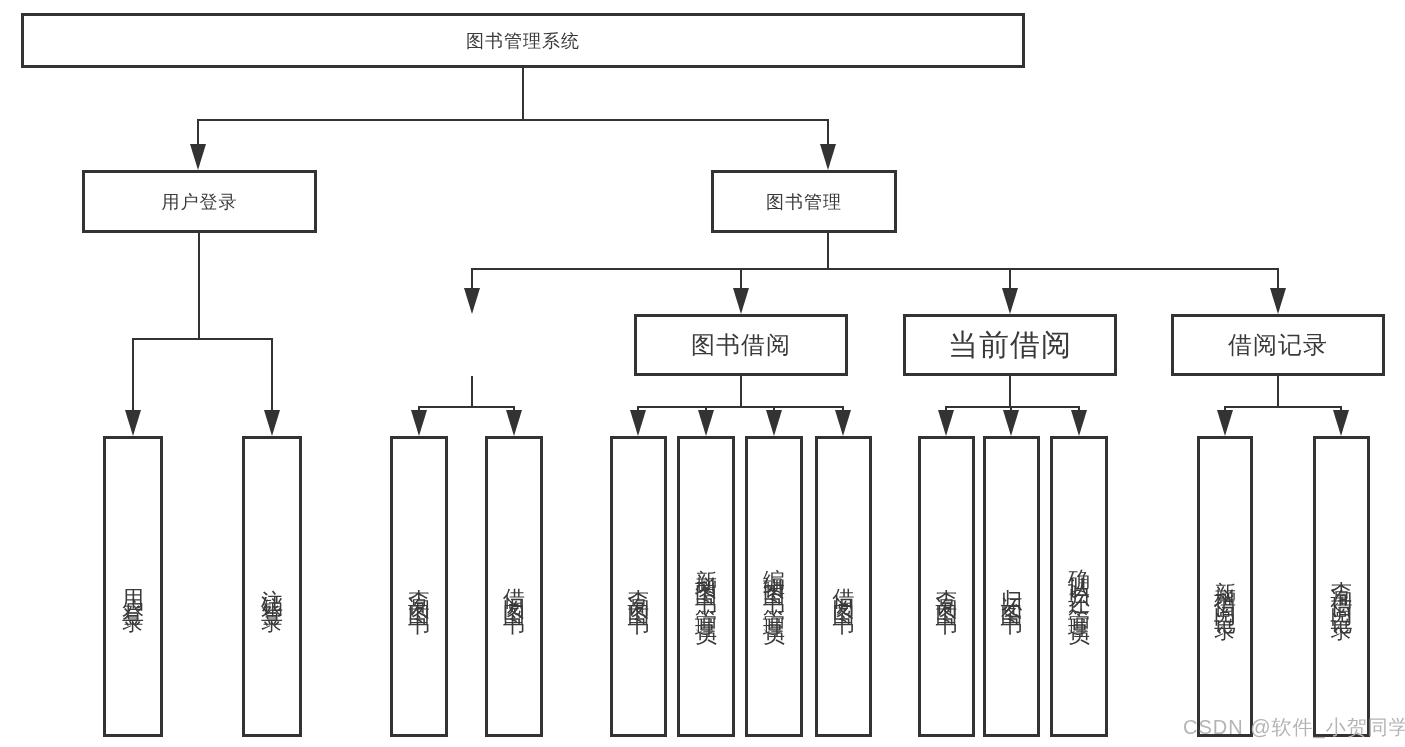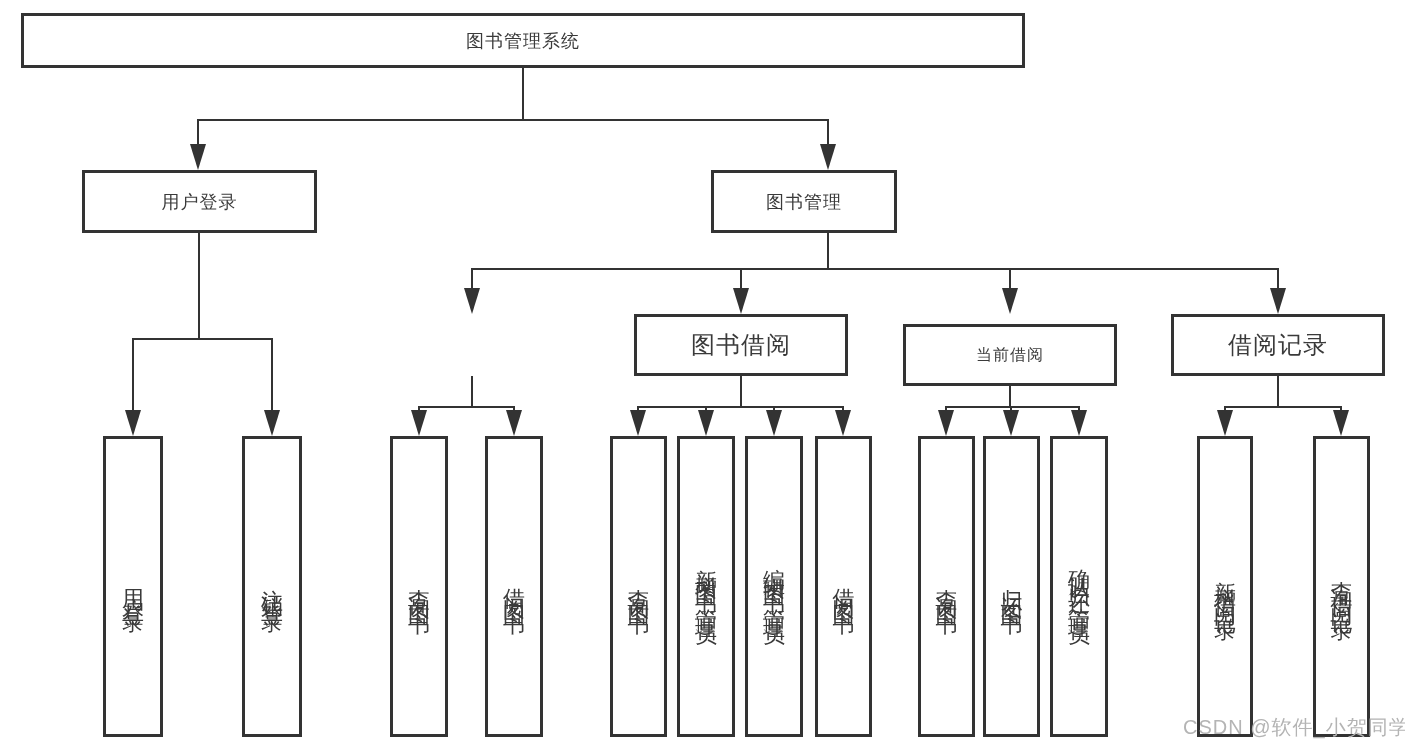--- a/index.html
+++ b/index.html
@@ -86,21 +86,21 @@
   <div class="vl" style="left:471px;top:268px;height:22px;"></div>
   <div class="arr" style="left:464px;top:288px;"></div>
   <div class="vl" style="left:740px;top:268px;height:22px;"></div>
   <div class="arr" style="left:733px;top:288px;"></div>
   <div class="vl" style="left:1009px;top:268px;height:22px;"></div>
   <div class="arr" style="left:1002px;top:288px;"></div>
   <div class="vl" style="left:1277px;top:268px;height:22px;"></div>
   <div class="arr" style="left:1270px;top:288px;"></div>
 
   <div class="node" style="left:634px;top:314px;width:214px;height:62px;font-size:24px;">图书借阅</div>
-  <div class="node" style="left:903px;top:324px;width:214px;height:62px;font-size:16px;">当前借阅</div>
+  <div class="node" style="left:903px;top:314px;width:214px;height:62px;font-size:30px;">当前借阅</div>
   <div class="node" style="left:1171px;top:314px;width:214px;height:62px;font-size:24px;">借阅记录</div>
 
   <div class="vl" style="left:471px;top:376px;height:30px;"></div>
   <div class="vl" style="left:740px;top:376px;height:30px;"></div>
   <div class="vl" style="left:1009px;top:376px;height:30px;"></div>
   <div class="vl" style="left:1277px;top:376px;height:30px;"></div>
 
   <div class="hl" style="left:418px;top:406px;width:97px;"></div>
   <div class="vl" style="left:418px;top:406px;height:8px;"></div>
   <div class="arr" style="left:411px;top:410px;"></div>

